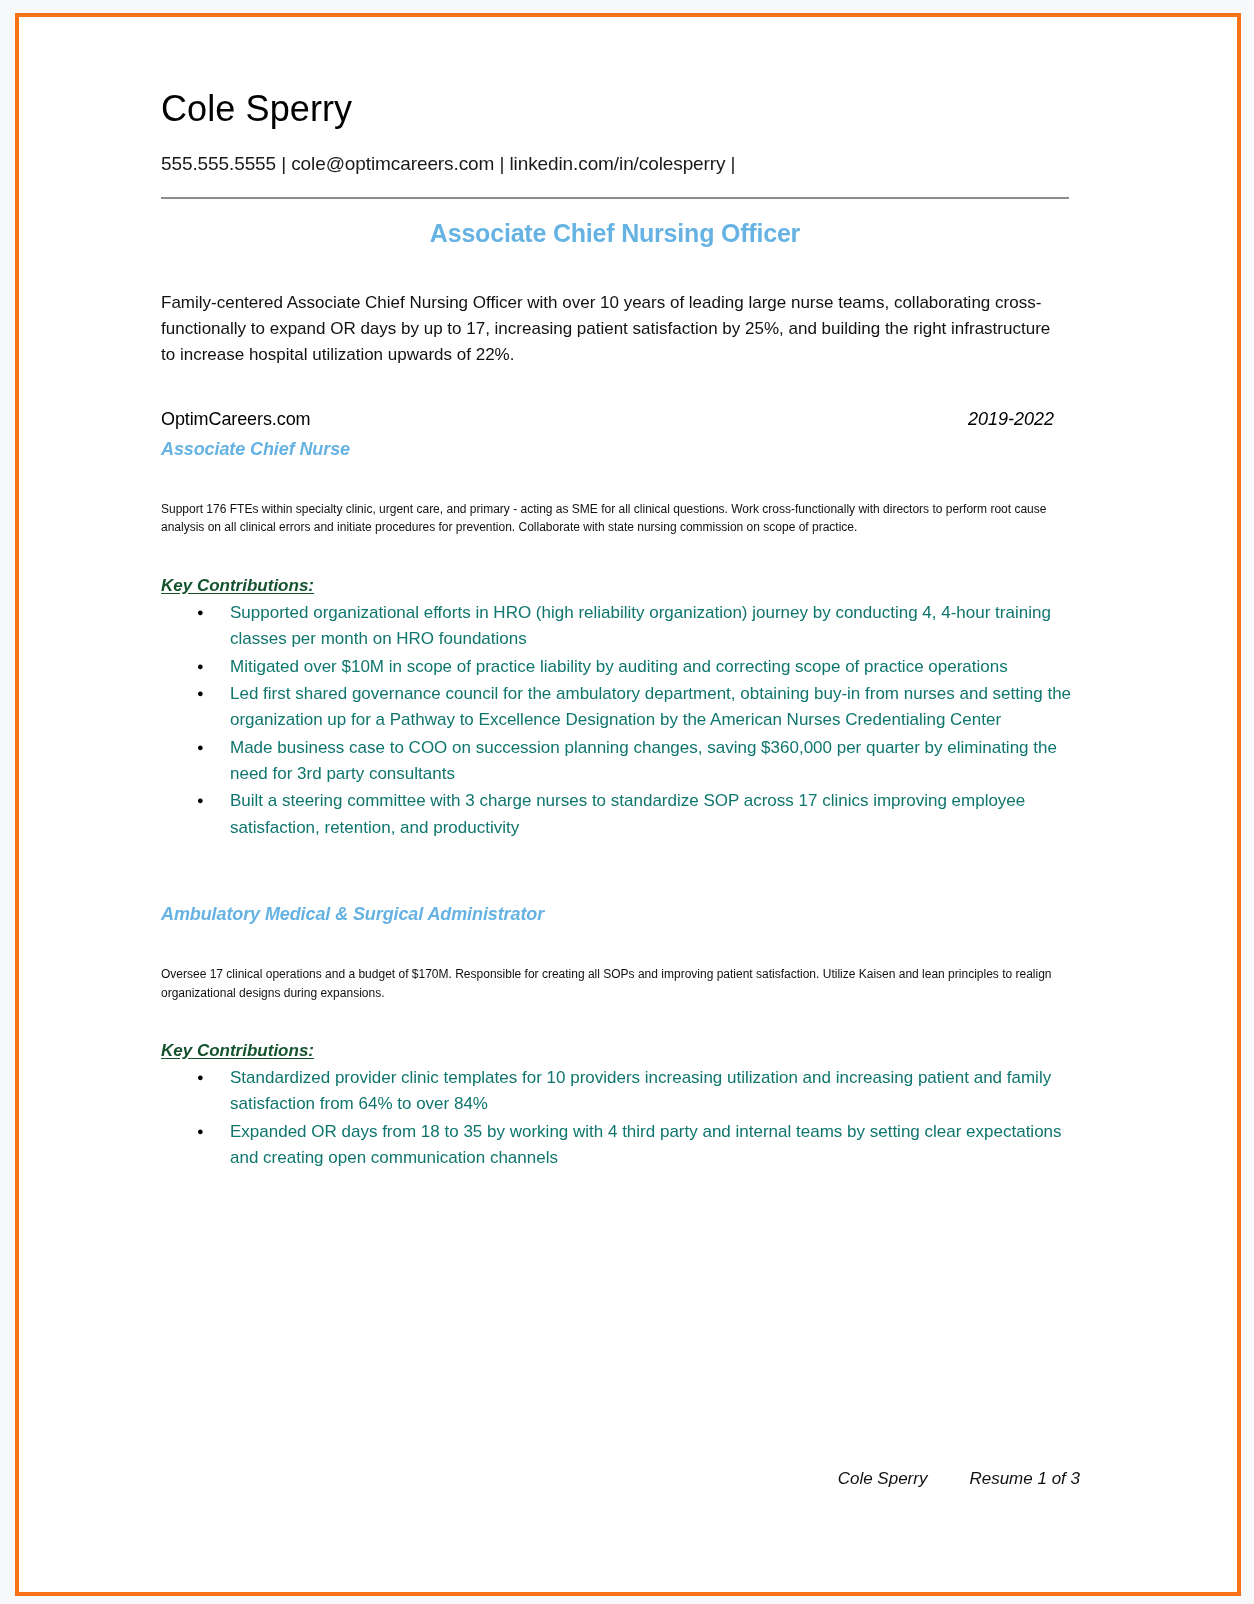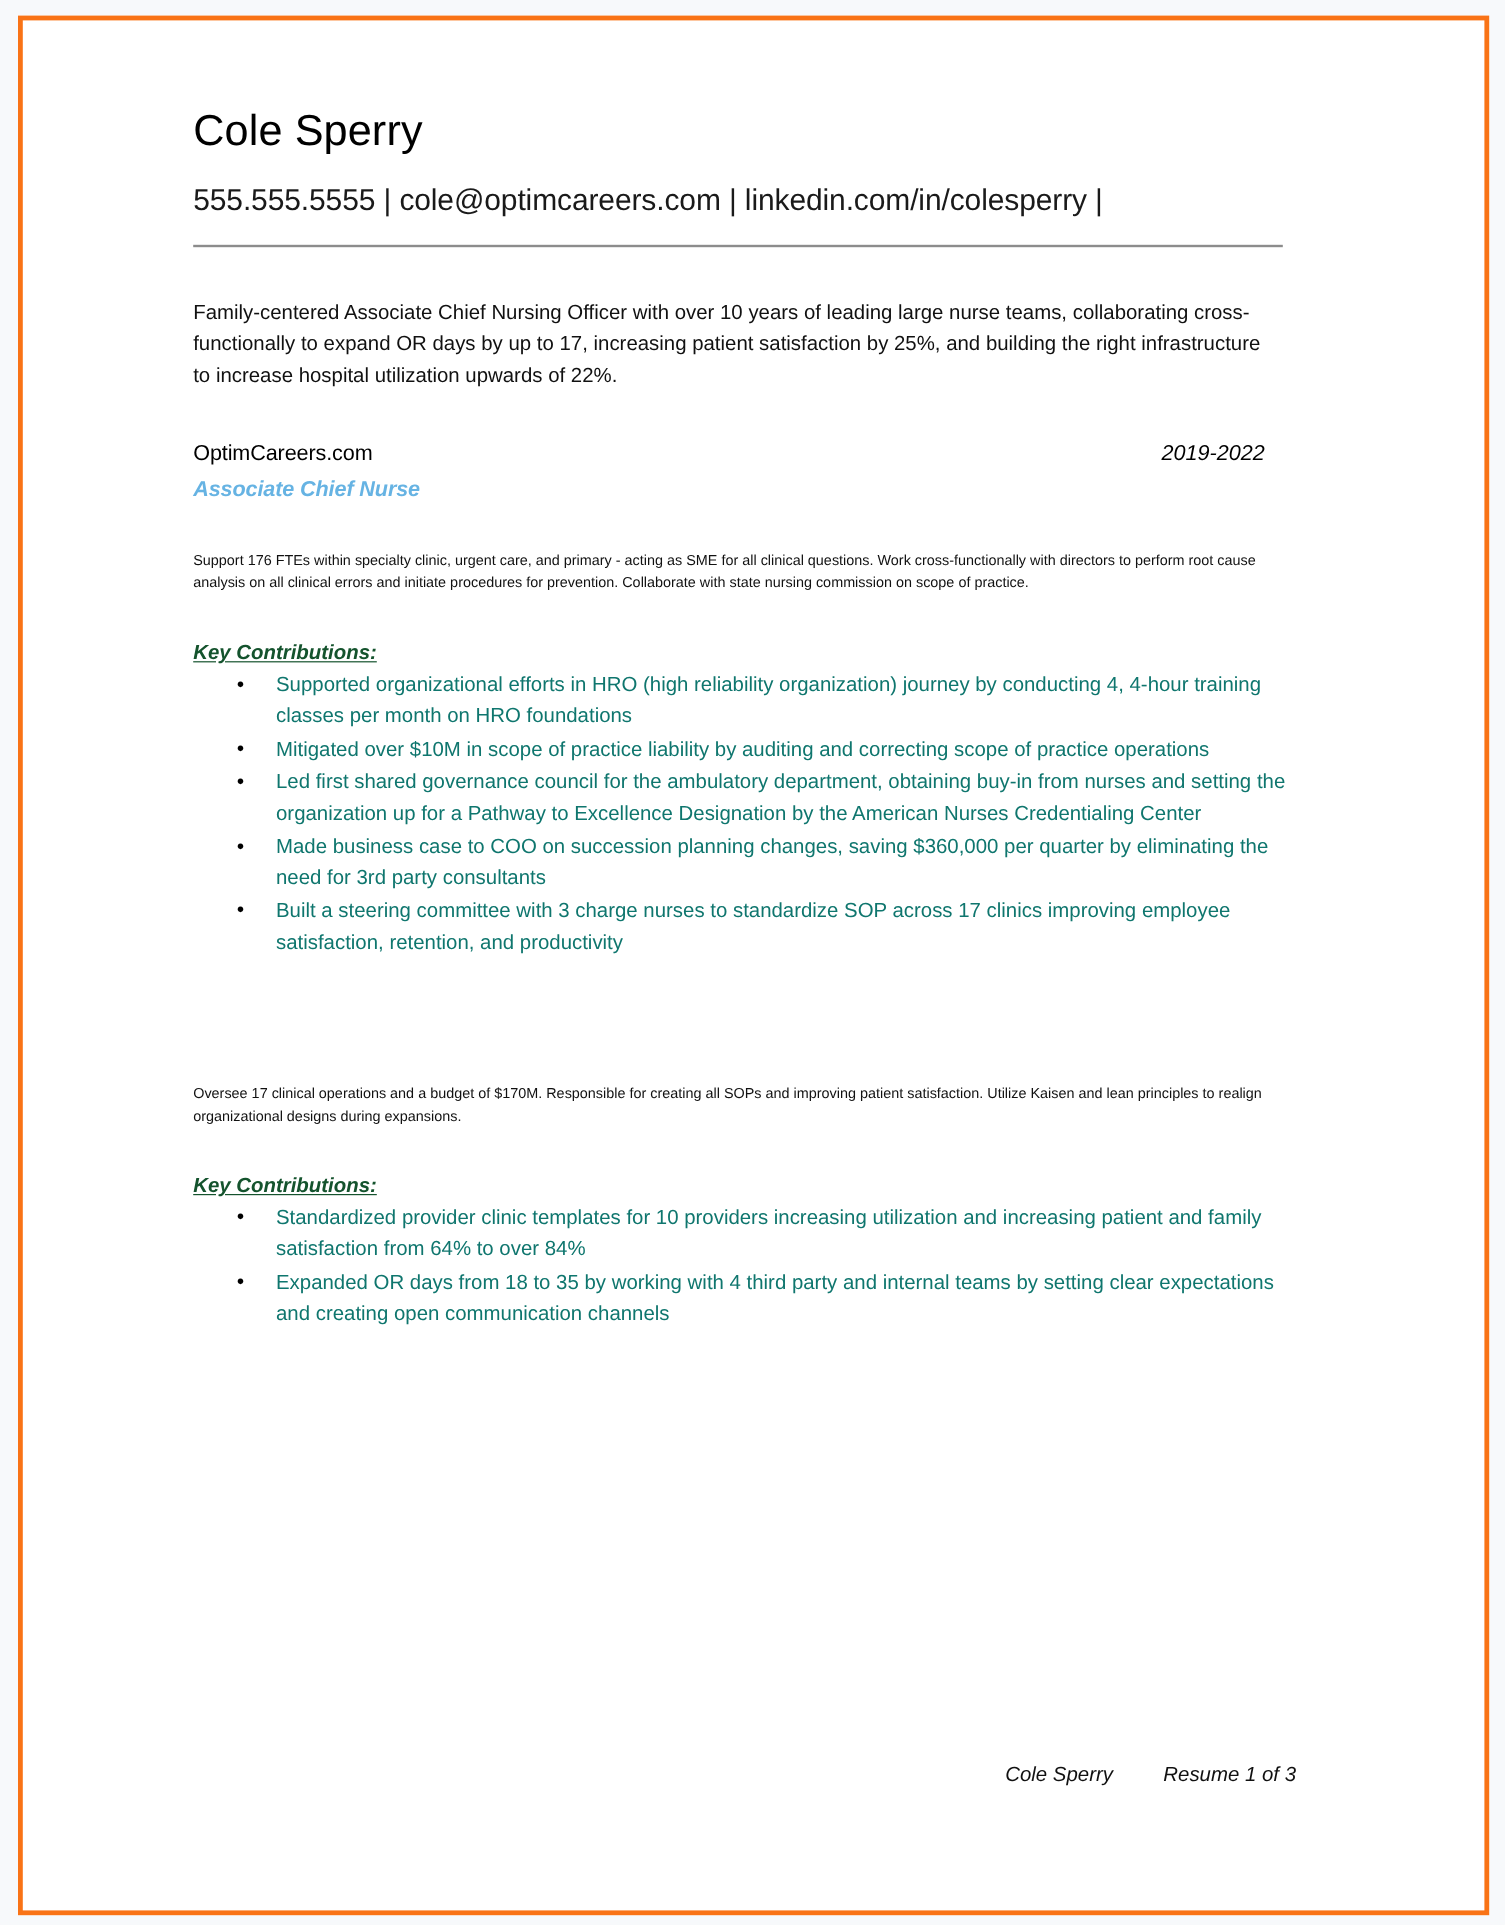--- a/index.html
+++ b/index.html
@@ -38,21 +38,21 @@
   .name {
     font-size: 36px;
     font-weight: 400;
     color: #000000;
     letter-spacing: 0.1px;
     margin: 0;
     padding-top: 72px;
     line-height: 1.1;
   }
   .contact {
-    font-size: 25px;
+    font-size: 19px;
     color: #1a1a1a;
     margin: 0;
     padding-top: 24px;
     letter-spacing: -0.1px;
     white-space: nowrap;
   }
   .rule {
     height: 2px;
     background: #8c8c8c;
     margin-top: 22px;
@@ -184,20 +184,21 @@
 </style>
 </head>
 <body>
 
 <div class="page">
   <div class="page-inner">
 
     <h1 class="name">Cole Sperry</h1>
     <div class="contact">555.555.5555 | cole@optimcareers.com | linkedin.com/in/colesperry |</div>
     <div class="rule"></div>
+    <div class="target-title">Associate Chief Nursing Officer</div>
 
     <p class="summary">Family-centered Associate Chief Nursing Officer with over 10 years of leading large nurse teams, collaborating cross-functionally to expand OR days by up to 17, increasing patient satisfaction by 25%, and building the right infrastructure to increase hospital utilization upwards of 22%.</p>
 
 
     <div class="job">
       <div class="job-line">
         <span class="company">OptimCareers.com</span>
         <span class="dates">2019-2022</span>
       </div>
       <div class="job-title">Associate Chief Nurse</div>
@@ -208,20 +209,21 @@
         <li>Mitigated over $10M in scope of practice liability by auditing and correcting scope of practice operations</li>
         <li>Led first shared governance council for the ambulatory department, obtaining buy-in from nurses and setting the organization up for a Pathway to Excellence Designation by the American Nurses Credentialing Center</li>
         <li>Made business case to COO on succession planning changes, saving $360,000 per quarter by eliminating the need for 3rd party consultants</li>
         <li>Built a steering committee with 3 charge nurses to standardize SOP across 17 clinics improving employee satisfaction, retention, and productivity</li>
       </ul>
     </div>
 
     <div class="role-gap"></div>
 
     <div class="job" style="padding-top:18px;">
+      <div class="job-title standalone">Ambulatory Medical &amp; Surgical Administrator</div>
       <p class="job-desc">Oversee 17 clinical operations and a budget of $170M. Responsible for creating all SOPs and improving patient satisfaction. Utilize Kaisen and lean principles to realign organizational designs during expansions.</p>
       <div class="contrib-label">Key Contributions:</div>
       <ul class="bullets">
         <li>Standardized provider clinic templates for 10 providers increasing utilization and increasing patient and family satisfaction from 64% to over 84%</li>
         <li>Expanded OR days from 18 to 35 by working with 4 third party and internal teams by setting clear expectations and creating open communication channels</li>
       </ul>
     </div>
 
   </div>
 

